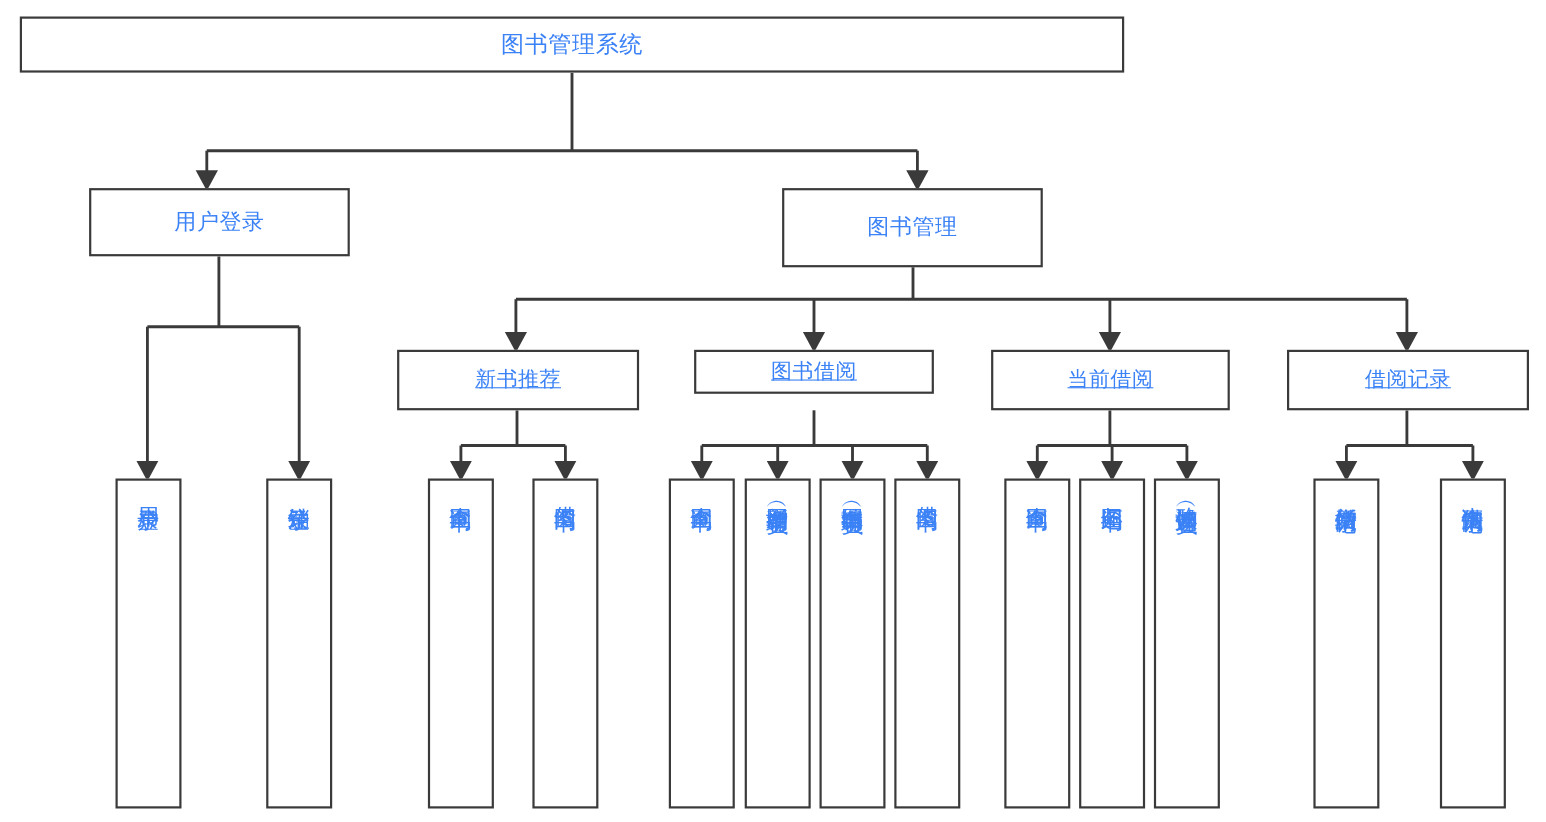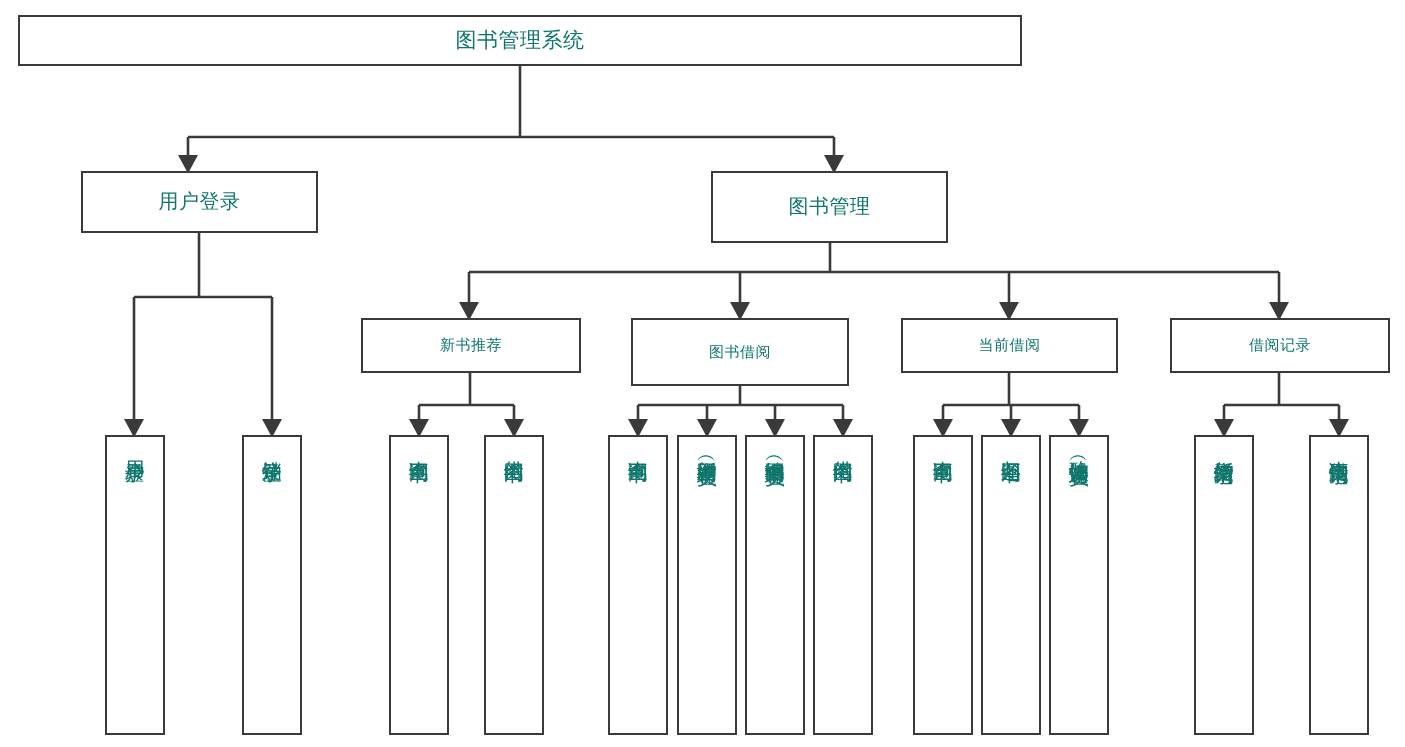--- a/index.html
+++ b/index.html
@@ -25,33 +25,33 @@
     height: 747px;
   }
   .node {
     position: absolute;
     box-sizing: border-box;
     border: 2px solid #3a3a3a;
     background: #ffffff;
     display: flex;
     align-items: center;
     justify-content: center;
-    color: #0f766e;
+    color: #3b82f6;
   }
   .node .lbl {
     display: block;
     text-align: center;
     line-height: 1.08;
     letter-spacing: 0.5px;
   }
   
   .node.root { font-size: 21px; }
   
   .node.h2 { font-size: 20px; }
-  .node.h3 { font-size: 15px; }
+  .node.h3 { font-size: 19px; text-decoration: underline; }
   
   .node.leaf {
     align-items: flex-start;
     justify-content: center;
     padding-top: 8px;
   }
   .node.leaf .lbl {
     writing-mode: vertical-rl;
     text-orientation: upright;
     font-size: 20px;
@@ -131,21 +131,21 @@
   <div class="node h2" style="left:81px; top:171px; width:237px; height:62px;">
     <span class="lbl">用户登录</span>
   </div>
   <div class="node h2" style="left:711px; top:171px; width:237px; height:72px;">
     <span class="lbl">图书管理</span>
   </div>
 
   <div class="node h3" style="left:361px; top:318px; width:220px; height:55px;">
     <span class="lbl">新书推荐</span>
   </div>
-  <div class="node h3" style="left:631px; top:318px; width:218px; height:68px;">
+  <div class="node h3" style="left:631px; top:318px; width:218px; height:40px;">
     <span class="lbl">图书借阅</span>
   </div>
   <div class="node h3" style="left:901px; top:318px; width:217px; height:55px;">
     <span class="lbl">当前借阅</span>
   </div>
   <div class="node h3" style="left:1170px; top:318px; width:220px; height:55px;">
     <span class="lbl">借阅记录</span>
   </div>
 
   <div class="node leaf" style="left:105px; top:435px; width:60px; height:300px;">

